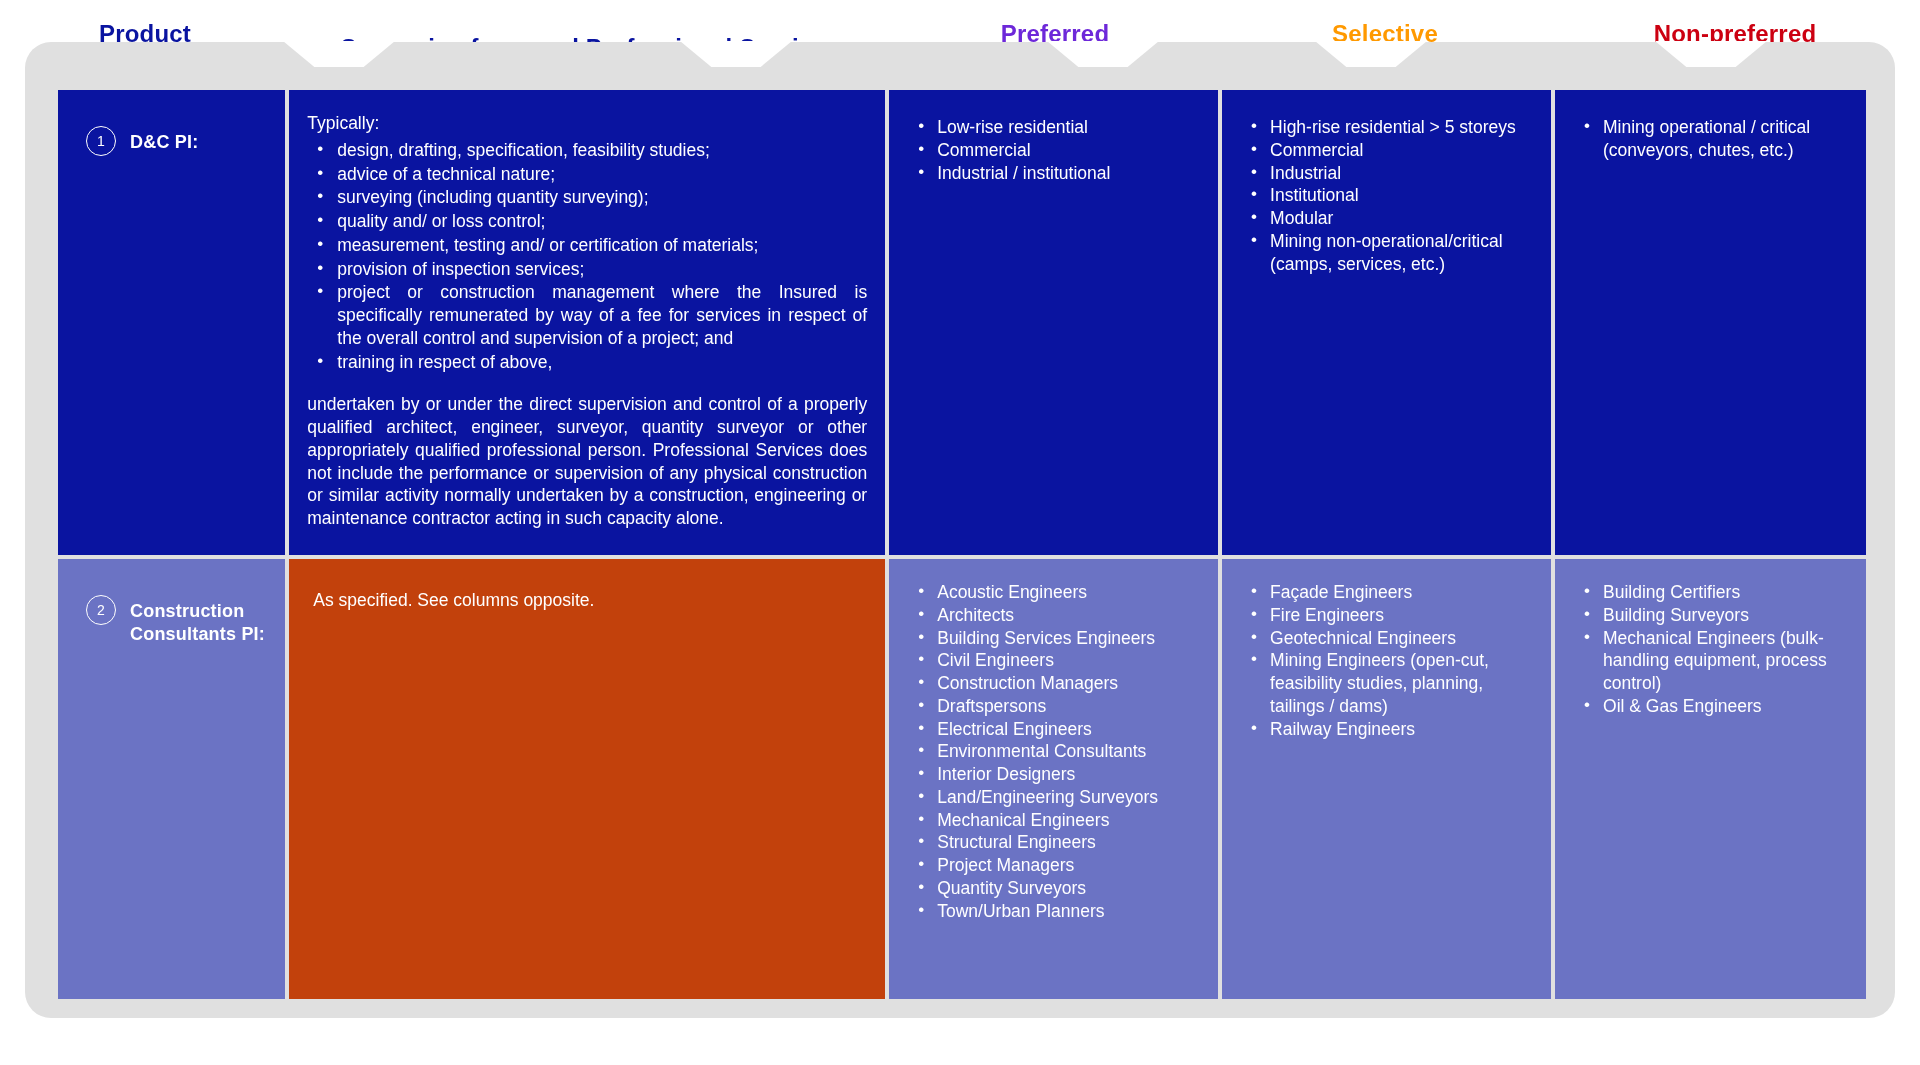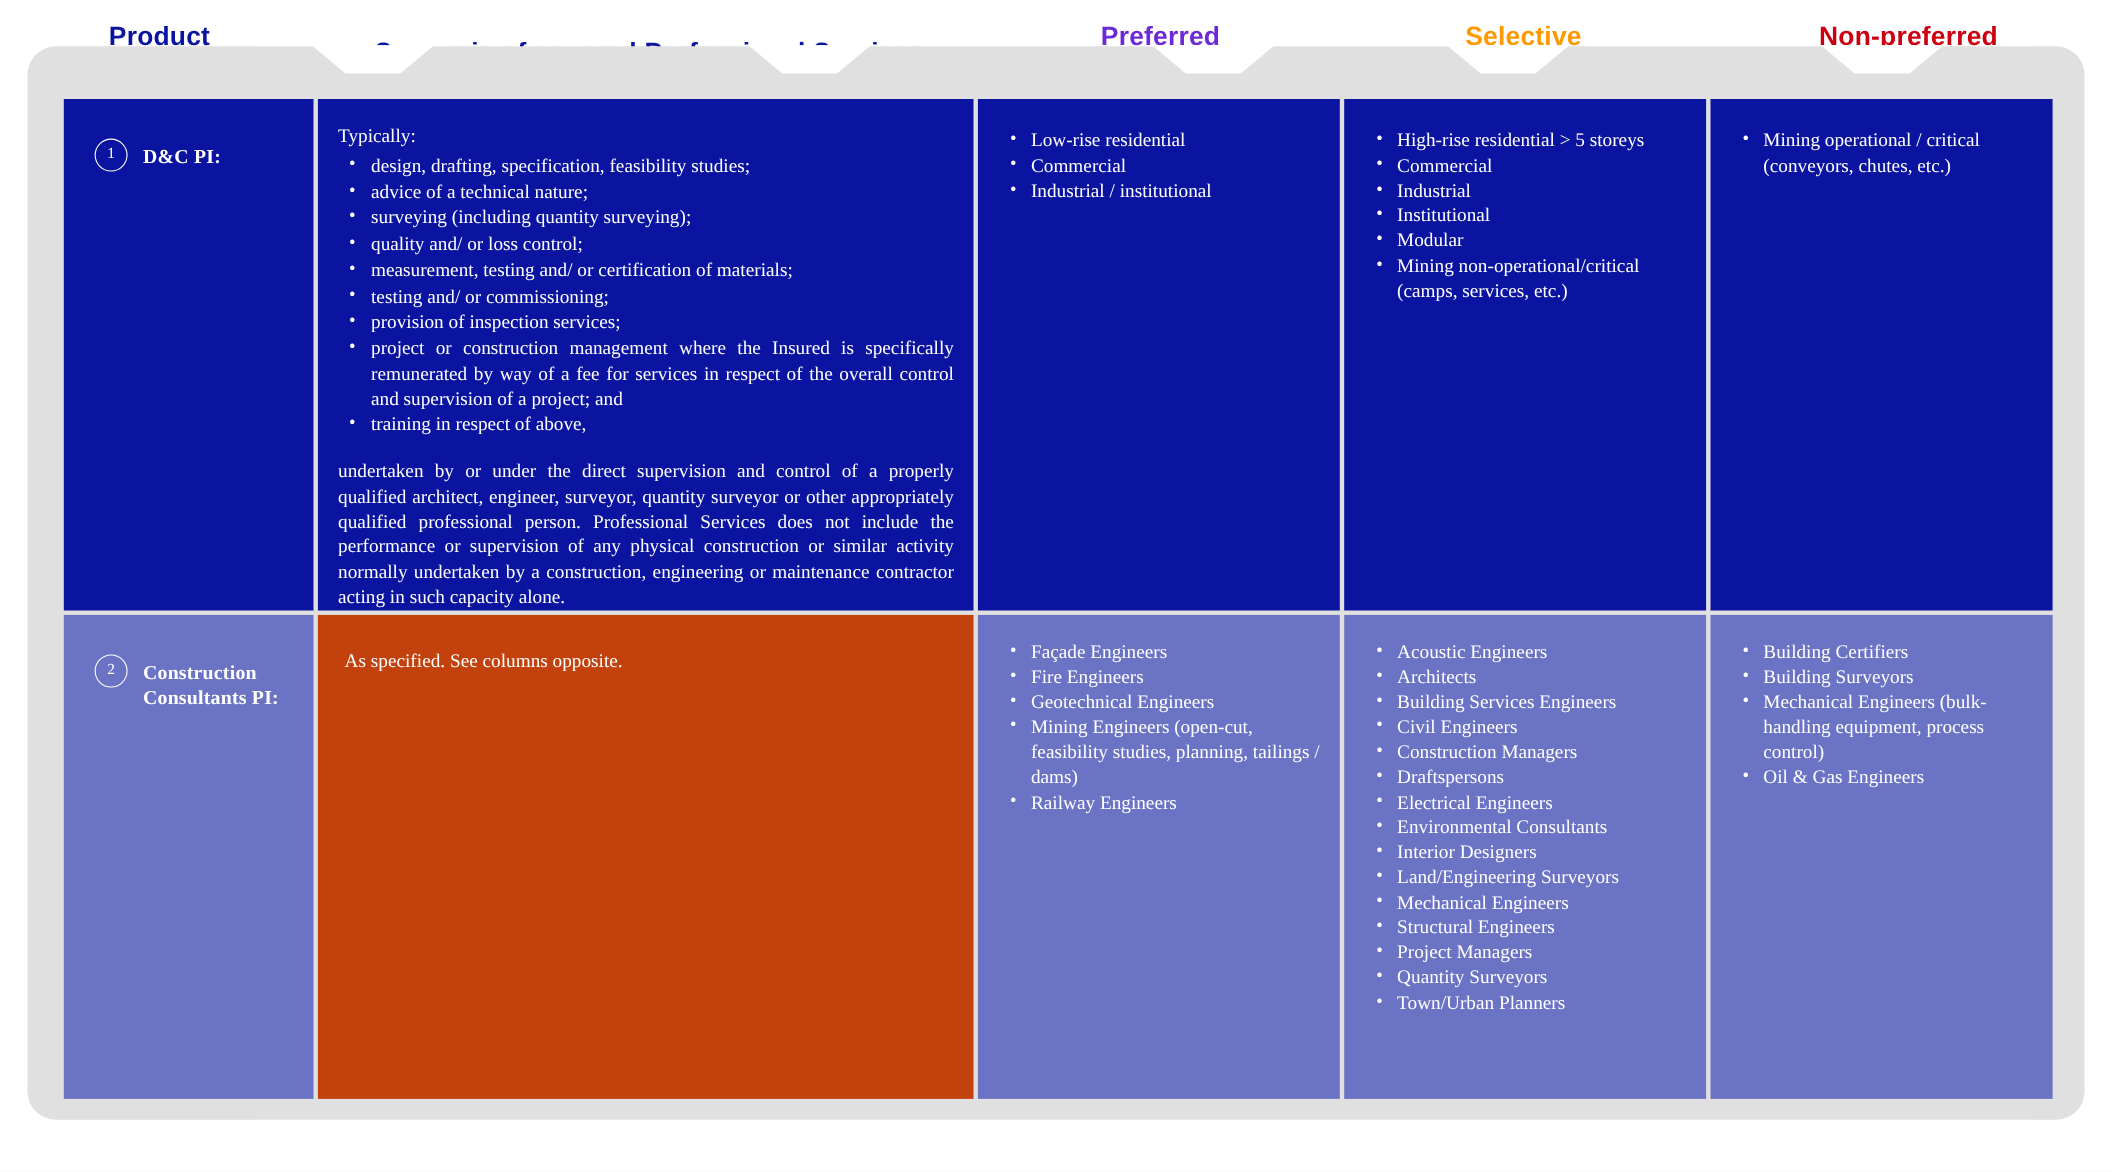--- a/index.html
+++ b/index.html
@@ -74,21 +74,20 @@
   .row {
     display: flex;
     gap: 4px;
     margin-bottom: 4px;
   }
   .cell {
     padding: 22px 18px 4px 18px;
     color: #ffffff;
     font-size: 17.5px;
     line-height: 1.30;
-    font-family: Liberation Serif, serif;
   }
   .c-product  { width: 228px; padding-top: 26px; }
   .c-synopsis { width: 598px; }
   .c-pref     { width: 330px; }
   .c-sel      { width: 330px; }
   .c-nonpref  { width: 312px; }
 
   .row-1 .cell { background: #0a14a0; height: 465px; }
   .row-2 .cell { background: #6b73c4; height: 440px; }
 
@@ -202,21 +201,20 @@
       </div>
 
       <div class="cell c-synopsis" style="background: rgb(10, 20, 160);">
         <div class="syn-lead">Typically:</div>
         <ul class="syn-list">
             <li>design, drafting, specification, feasibility studies;</li>
             <li>advice of a technical nature;</li>
             <li>surveying (including quantity surveying);</li>
             <li>quality and/ or loss control;</li>
             <li>measurement, testing and/ or certification of materials;</li>
-            <li>testing and/ or commissioning;</li>
             <li>provision of inspection services;</li>
             <li>project or construction management where the Insured is specifically remunerated by way of a fee for services in respect of the overall control and supervision of a project; and</li>
             <li>training in respect of above,</li>
           </ul>
         <div class="syn-para">undertaken by or under the direct supervision and control of a properly qualified architect, engineer, surveyor, quantity surveyor or other appropriately qualified professional person. Professional Services does not include the performance or supervision of any physical construction or similar activity normally undertaken by a construction, engineering or maintenance contractor acting in such capacity alone.</div>
       </div>
 
       <div class="cell c-pref" style="background: rgb(10, 20, 160);">
         <ul class="blist">
             <li>Low-rise residential</li>
@@ -247,30 +245,20 @@
 
       <div class="cell c-product" style="background: rgb(107, 115, 196);">
         <div class="prod-wrap">
           <div class="circle-num">2</div>
           <div class="prod-name">Construction Consultants PI:</div>
         </div>
       </div>
 
       <div class="cell c-synopsis" style="background: #c2410c;">
         <div class="plain-note">As specified. See columns opposite.</div>
-      </div>
-
-      <div class="cell c-sel" style="background: rgb(107, 115, 196);">
-        <ul class="blist">
-            <li>Façade Engineers</li>
-            <li>Fire Engineers</li>
-            <li>Geotechnical Engineers</li>
-            <li>Mining Engineers (open-cut, feasibility studies, planning, tailings / dams)</li>
-            <li>Railway Engineers</li>
-          </ul>
       </div>
 
       <div class="cell c-pref" style="background: rgb(107, 115, 196);">
         <ul class="blist">
             <li>Acoustic Engineers</li>
             <li>Architects</li>
             <li>Building Services Engineers</li>
             <li>Civil Engineers</li>
             <li>Construction Managers</li>
             <li>Draftspersons</li>
@@ -279,20 +267,30 @@
             <li>Interior Designers</li>
             <li>Land/Engineering Surveyors</li>
             <li>Mechanical Engineers</li>
             <li>Structural Engineers</li>
             <li>Project Managers</li>
             <li>Quantity Surveyors</li>
             <li>Town/Urban Planners</li>
           </ul>
       </div>
 
+      <div class="cell c-sel" style="background: rgb(107, 115, 196);">
+        <ul class="blist">
+            <li>Façade Engineers</li>
+            <li>Fire Engineers</li>
+            <li>Geotechnical Engineers</li>
+            <li>Mining Engineers (open-cut, feasibility studies, planning, tailings / dams)</li>
+            <li>Railway Engineers</li>
+          </ul>
+      </div>
+
       <div class="cell c-nonpref" style="background: rgb(107, 115, 196);">
         <ul class="blist">
             <li>Building Certifiers</li>
             <li>Building Surveyors</li>
             <li>Mechanical Engineers (bulk-handling equipment, process control)</li>
             <li>Oil &amp; Gas Engineers</li>
           </ul>
       </div>
     </div>
 

